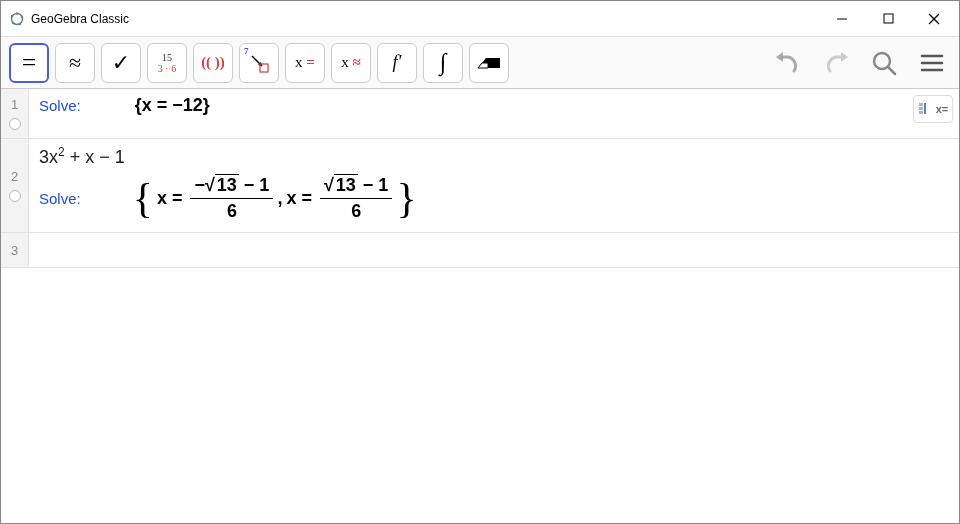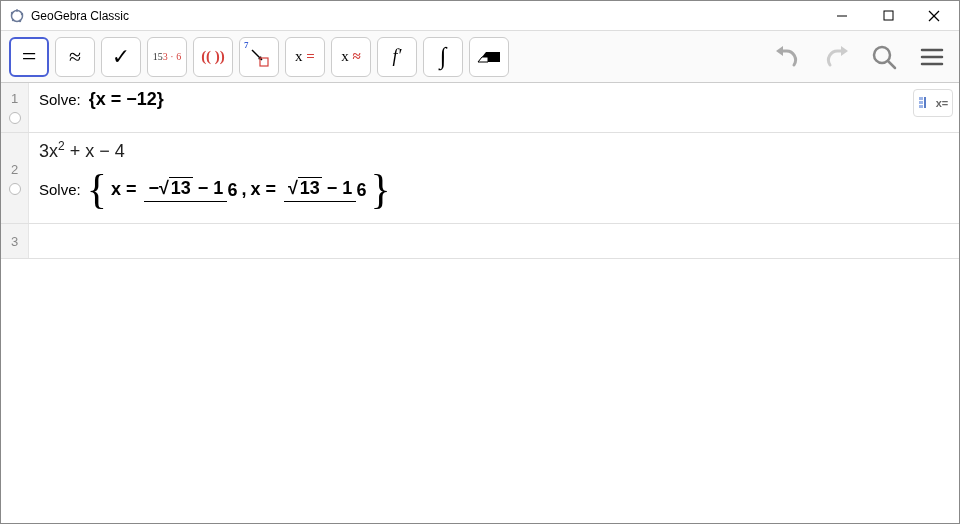--- a/index.html
+++ b/index.html
@@ -5,21 +5,21 @@
     * { margin: 0; padding: 0; box-sizing: border-box; }
     body {
       font-family: Arial, sans-serif;
       background: #fff;
       width: 960px;
       height: 524px;
       overflow: hidden;
       border: 1px solid #888;
     }
     .titlebar {
-      height: 30px;
+      height: 36px;
       display: flex;
       align-items: center;
       padding: 0 2px 0 8px;
       border-bottom: 1px solid #ddd;
       background: #fff;
       font-size: 12px;
     }
     .titlebar-icon {
       width: 16px; height: 16px;
       margin-right: 6px;
@@ -64,21 +64,21 @@
       border: 2px solid #4a60d6;
     }
     .tool-btn .tiny-top {
       position: absolute;
       top: 2px; left: 4px;
       font-size: 9px;
       color: #666;
     }
     .tool-btn .stack {
       display: flex;
-      flex-direction: row;
+      flex-direction: column;
       align-items: center;
       font-size: 10px;
       line-height: 11px;
     }
     .tool-btn .red { color: #d43f3a; }
     .toolbar-spacer { flex: 1; }
     .toolbar-right {
       display: flex;
       align-items: center;
       gap: 10px;
@@ -132,40 +132,41 @@
       color: #222;
       margin-bottom: 6px;
       font-style: italic;
     }
     .row-solve {
       display: flex;
       align-items: center;
       gap: 8px;
     }
     .solve-label {
-      color: #000000;
+      color: #1d4ed8;
       font-family: Arial, sans-serif;
       font-size: 15px;
     }
     .solution {
       font-family: Arial, sans-serif;
       font-weight: bold;
       font-size: 18px;
+      margin-left: 46px;
     }
     .brace-large {
       font-size: 42px;
       font-weight: normal;
       line-height: 42px;
       display: inline-block;
       vertical-align: middle;
       font-family: "Times New Roman", serif;
     }
     .frac {
       display: inline-flex;
-      flex-direction: row;
+      flex-direction: column;
       align-items: center;
       vertical-align: middle;
       margin: 0 4px;
     }
     .frac .num { border-bottom: 1.5px solid #000; padding: 0 4px 2px; }
     .frac .den { padding-top: 2px; }
     .sqrt {
       position: relative;
       display: inline-block;
     }
@@ -333,21 +334,21 @@
       </div>
     </div>
 
     <div class="row">
       <div class="row-num" style="min-height:90px;">
         <span>2</span>
         <span class="row-dot"></span>
       </div>
       <div class="row-body">
         <div class="row-input" style="font-family:Arial,sans-serif;font-style:normal;">
-          <span>3x</span><span class="inline-sup">2</span><span> + x − 4</span>
+          <span>3x</span><span class="inline-sup">2</span><span> + x − 1</span>
         </div>
         <div class="row-solve-big">
           <span class="solve-label">Solve:</span>
           <span class="solution" style="display:flex;align-items:center;">
             <span class="brace-large">{</span>
             <span style="margin:0 4px;">x =</span>
             <span class="frac">
               <span class="num">
                 <span>−</span><span class="sqrt"><span class="rad">13</span></span><span> − 1</span>
               </span>

